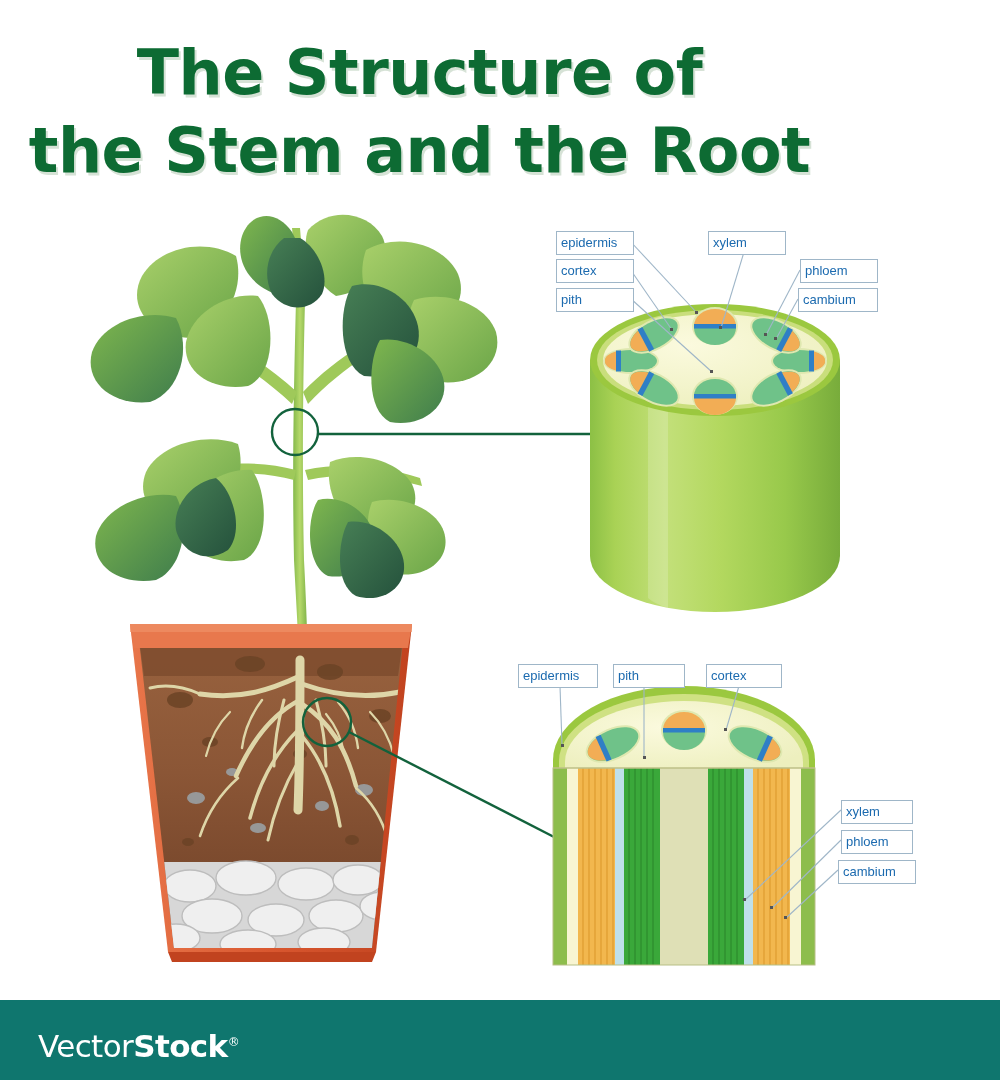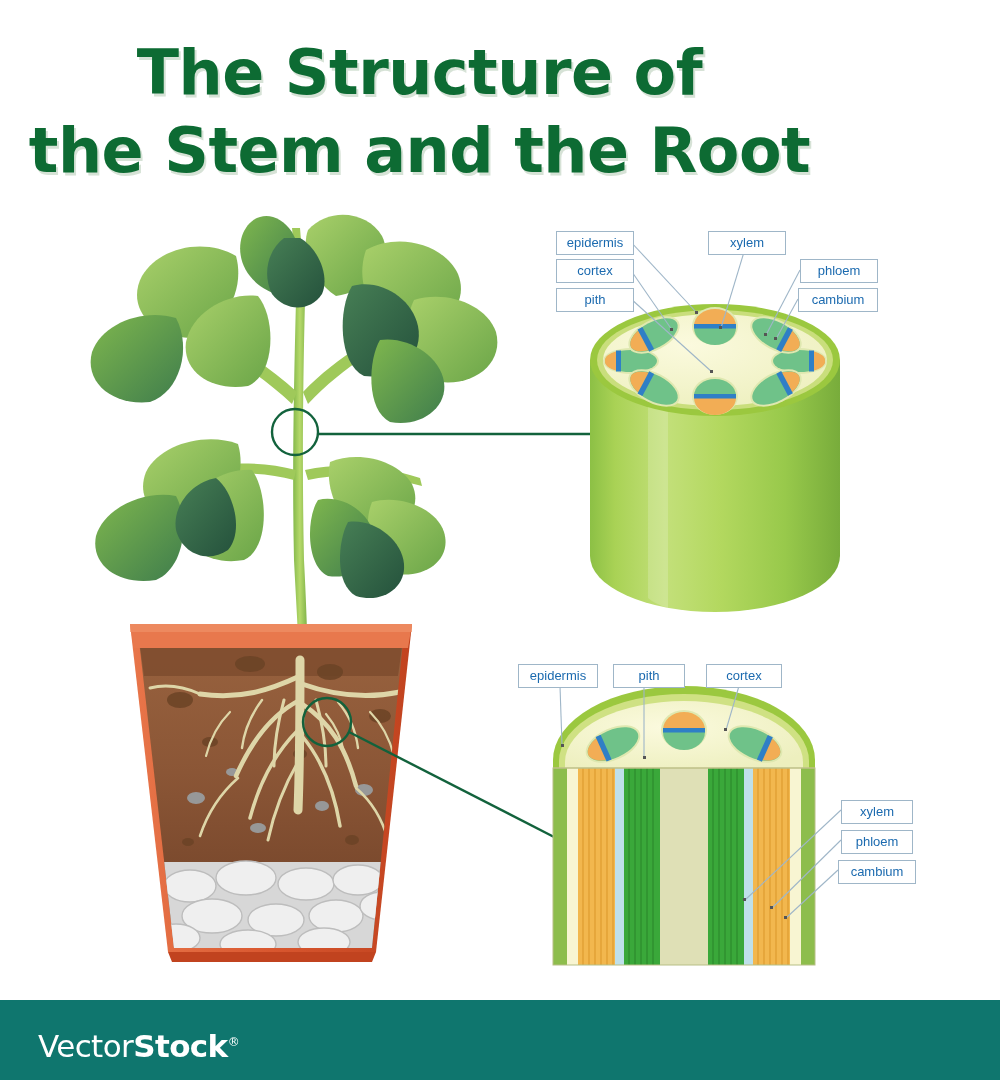--- a/index.html
+++ b/index.html
@@ -14,21 +14,21 @@
     font-weight:bold;font-size:62px;line-height:78px;
     color:#0d6b33;letter-spacing:-0.5px;
     text-shadow:2px 3px 0 rgba(120,160,120,.30);
     white-space:pre-line;
   }
 
   
   .lbl{
     position:absolute;background:#ffffff;border:1px solid #9fb6c8;
     color:#1b6aaf;font-size:13px;line-height:20px;height:20px;
-    text-align:center;box-sizing:content-box;padding:1px 4px;
+    box-sizing:content-box;padding:1px 4px;
     font-family:"Liberation Sans",sans-serif;
   }
   svg.lines{position:absolute;left:0;top:0;width:1000px;height:1080px;
             pointer-events:none;}
 
   
   .footer{position:absolute;left:0;top:1000px;width:1000px;height:100px;
           background:#0f766e;}
   .vs-logo{position:absolute;left:38px;top:28px;font-size:31px;
            color:#ffffff;font-family:"DejaVu Sans",sans-serif;letter-spacing:-.6px;}

